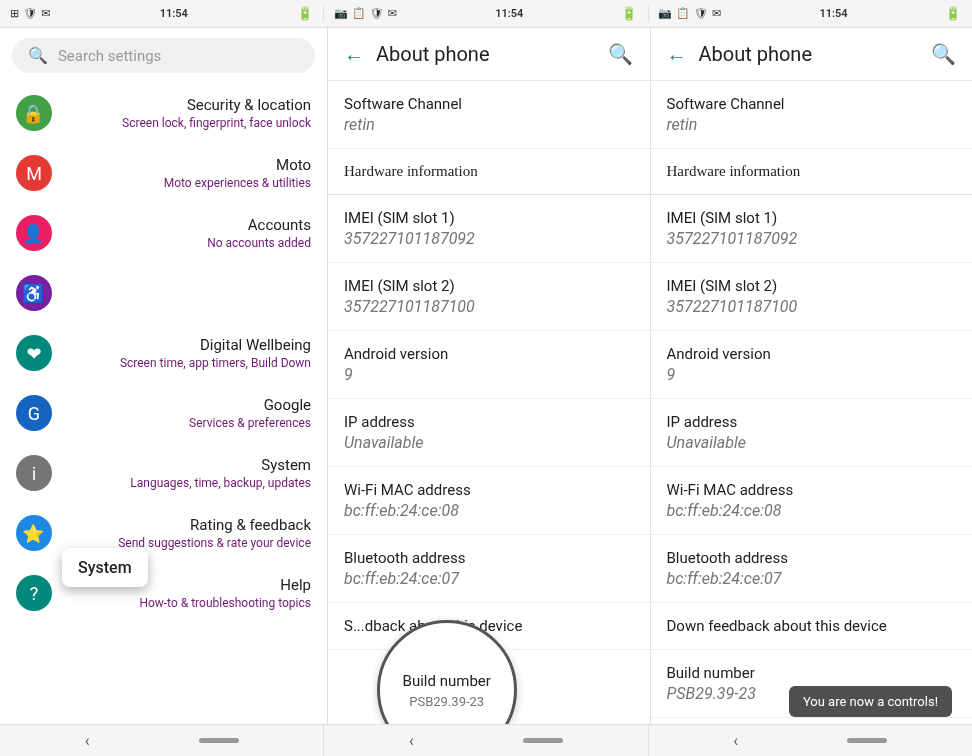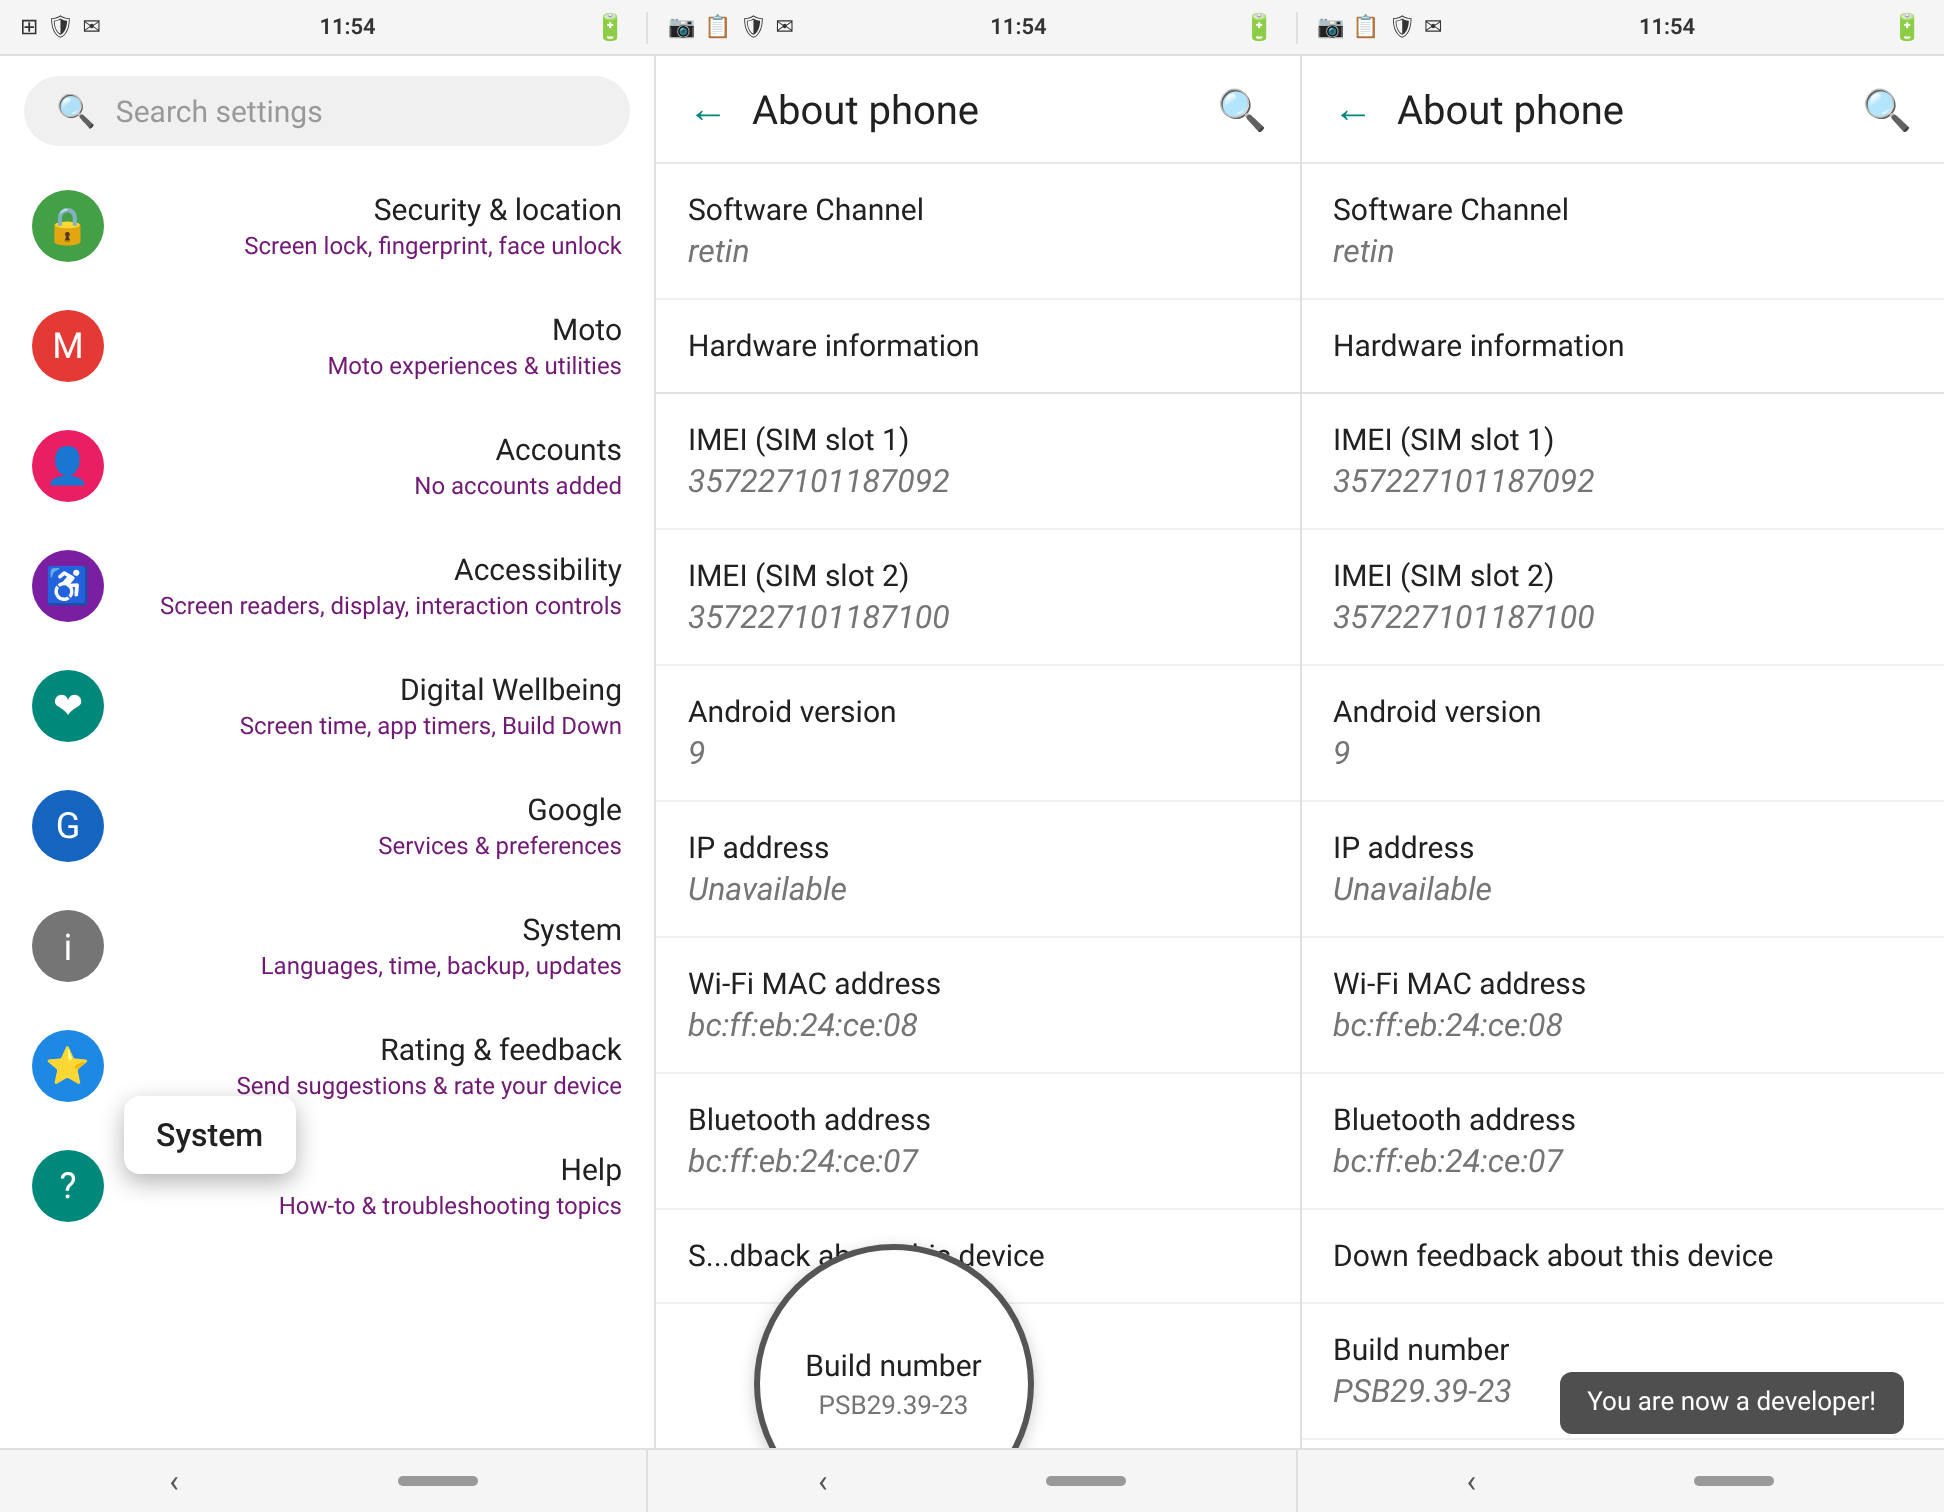--- a/index.html
+++ b/index.html
@@ -123,20 +123,21 @@
       padding: 14px 16px;
       border-bottom: 1px solid #f0f0f0;
       cursor: pointer;
     }
     .about-item-title { font-size: 15px; color: #212121; }
     .about-item-subtitle { font-size: 16px; color: #757575; margin-top: 2px; font-style: italic; }
 
     .about-item-section {
       padding: 14px 16px;
       border-bottom: 1px solid #e0e0e0;
+      font-family: Liberation Serif, serif;
     }
     .about-item-section-title { font-size: 15px; color: #212121; font-weight: 400; }
 
     
     .build-circle-container {
       position: relative;
     }
     .build-circle {
       position: absolute;
       left: 50%;
@@ -262,24 +263,20 @@
         </div>
         <div class="settings-item">
           <div class="settings-icon" style="background: rgb(233, 30, 99);">👤</div>
           <div class="settings-item-text">
             <div class="settings-item-title">Accounts</div>
             <div class="settings-item-subtitle">No accounts added</div>
           </div>
         </div>
         <div class="settings-item">
           <div class="settings-icon" style="background: rgb(123, 31, 162);">♿</div>
-          <div class="settings-item-text">
-            <div class="settings-item-title">Accessibility</div>
-            <div class="settings-item-subtitle">Screen readers, display, interaction controls</div>
-          </div>
         </div>
         <div class="settings-item">
           <div class="settings-icon" style="background: rgb(0, 137, 123);">❤</div>
           <div class="settings-item-text">
             <div class="settings-item-title">Digital Wellbeing</div>
             <div class="settings-item-subtitle">Screen time, app timers, Build Down</div>
           </div>
         </div>
         <div class="settings-item">
           <div class="settings-icon" style="background: rgb(21, 101, 192);">G</div>
@@ -406,21 +403,21 @@
         </div>
         <div class="about-item">
           <div class="about-item-title">Down feedback about this device</div>
         </div>
         <div class="about-item">
           <div class="about-item-title">Build number</div>
           <div class="about-item-subtitle">PSB29.39-23</div>
         </div>
       </div>
 
-    <div class="dev-toast" id="dev-toast">You are now a developer!</div>
+    <div class="dev-toast" id="dev-toast">You are now a controls!</div>
   </div>
 
 </div>
 
 <div class="nav-bar">
   <div class="nav-segment">
     <span style="font-size:16px;color:#555;cursor:pointer;">‹</span>
     <div class="nav-btn"></div>
   </div>
   <div class="nav-segment">

